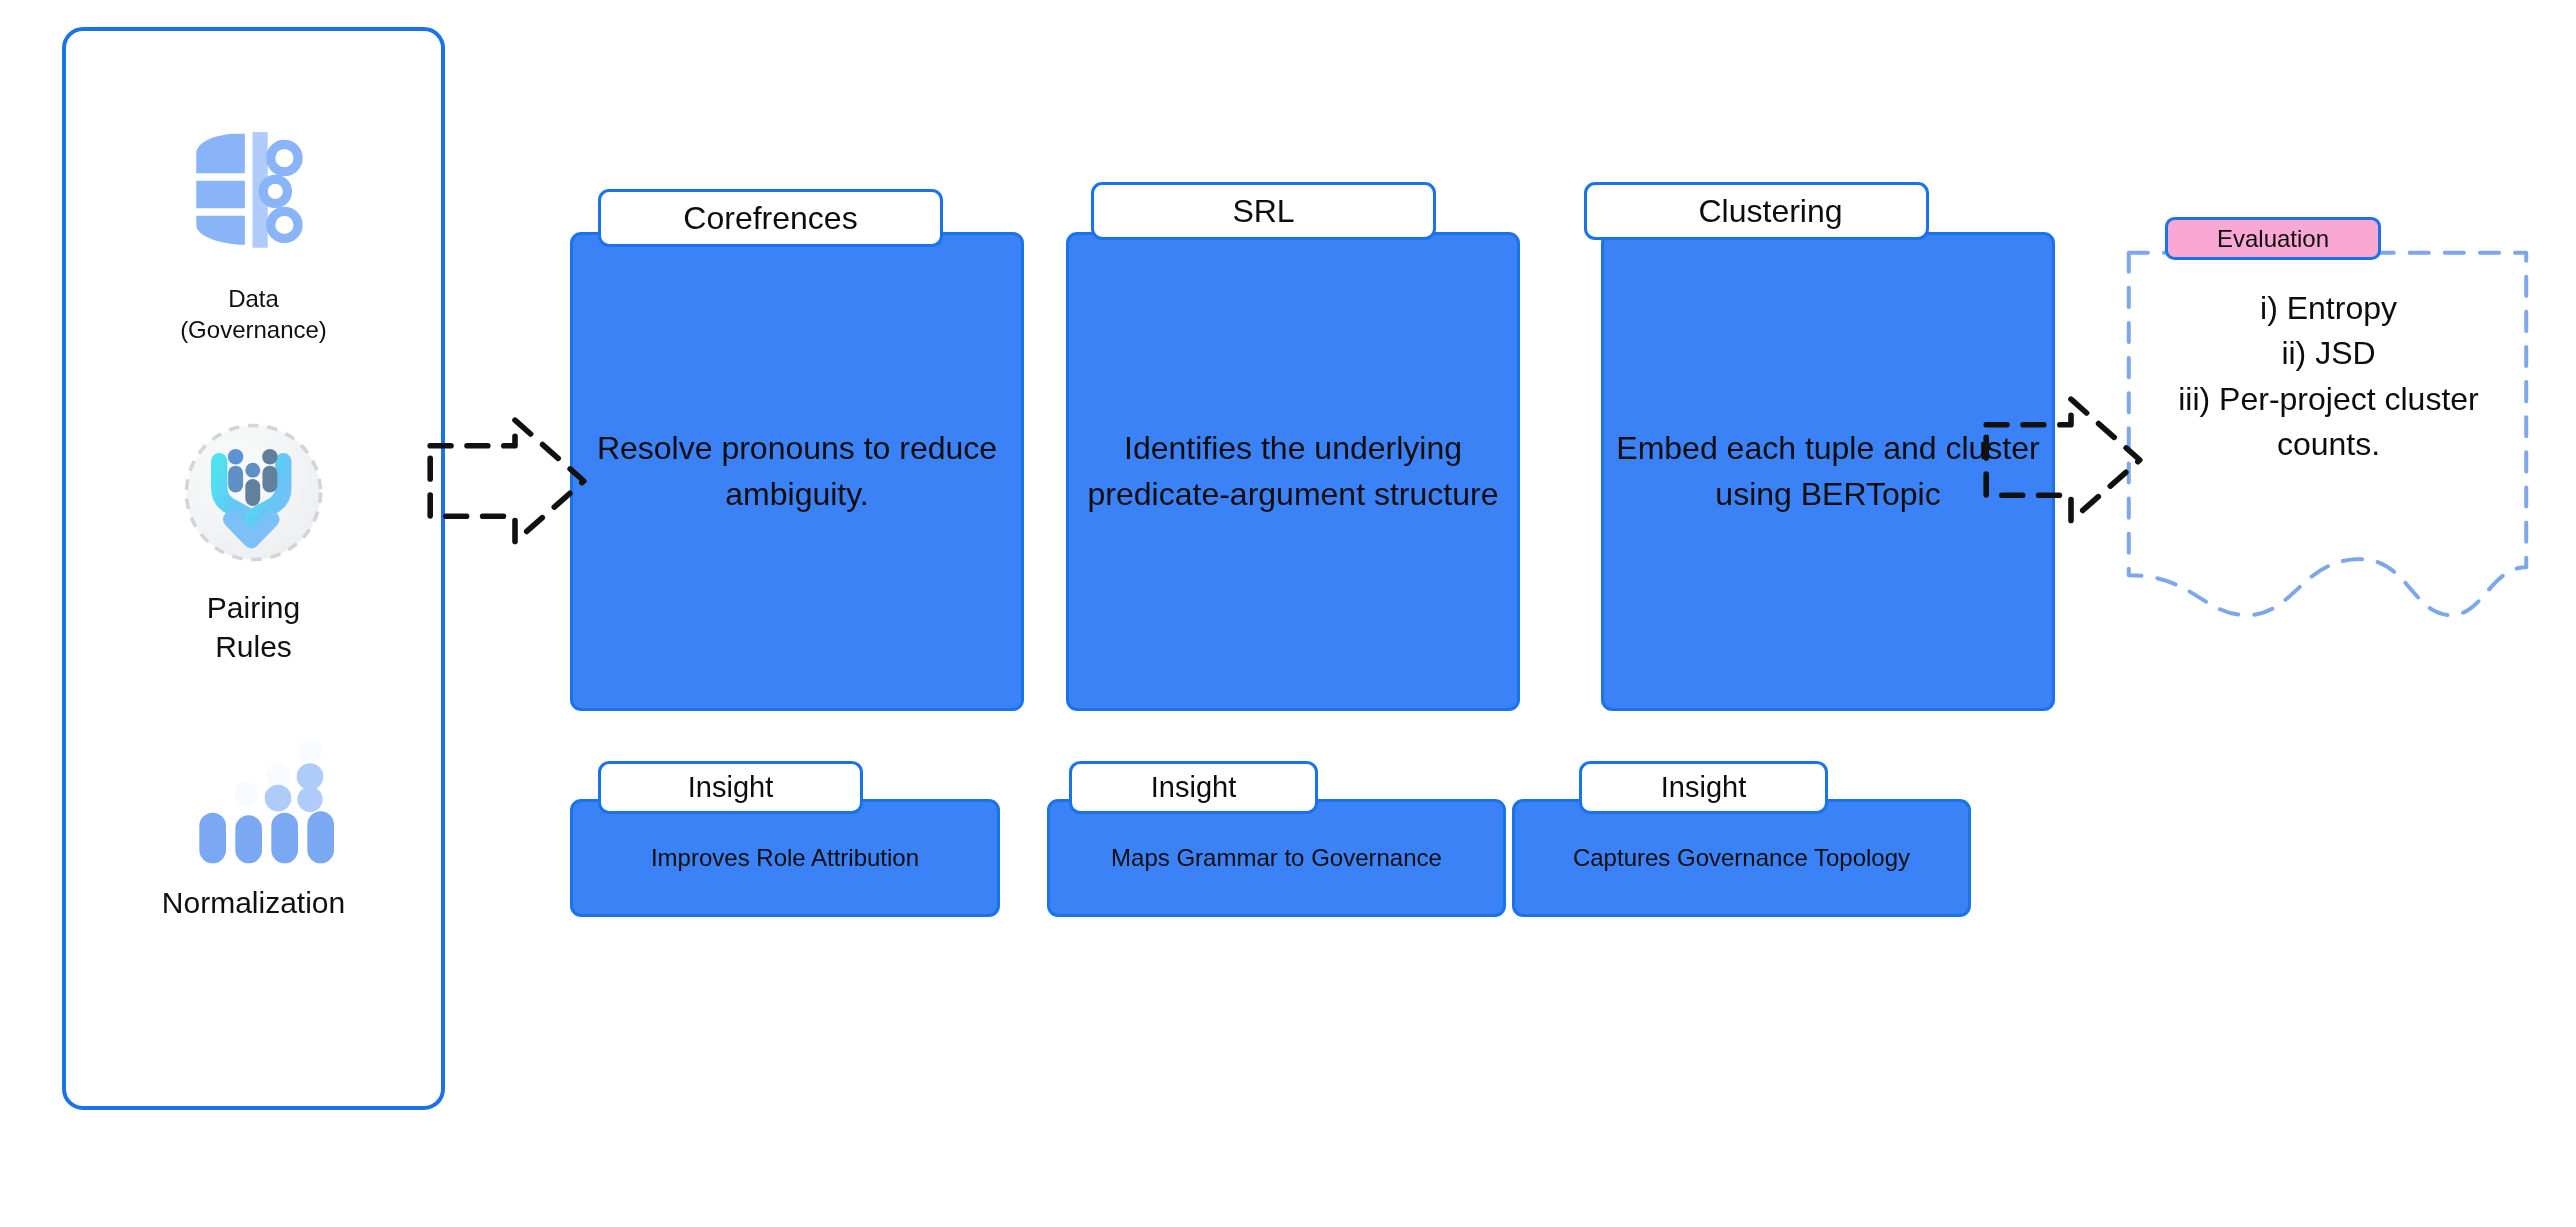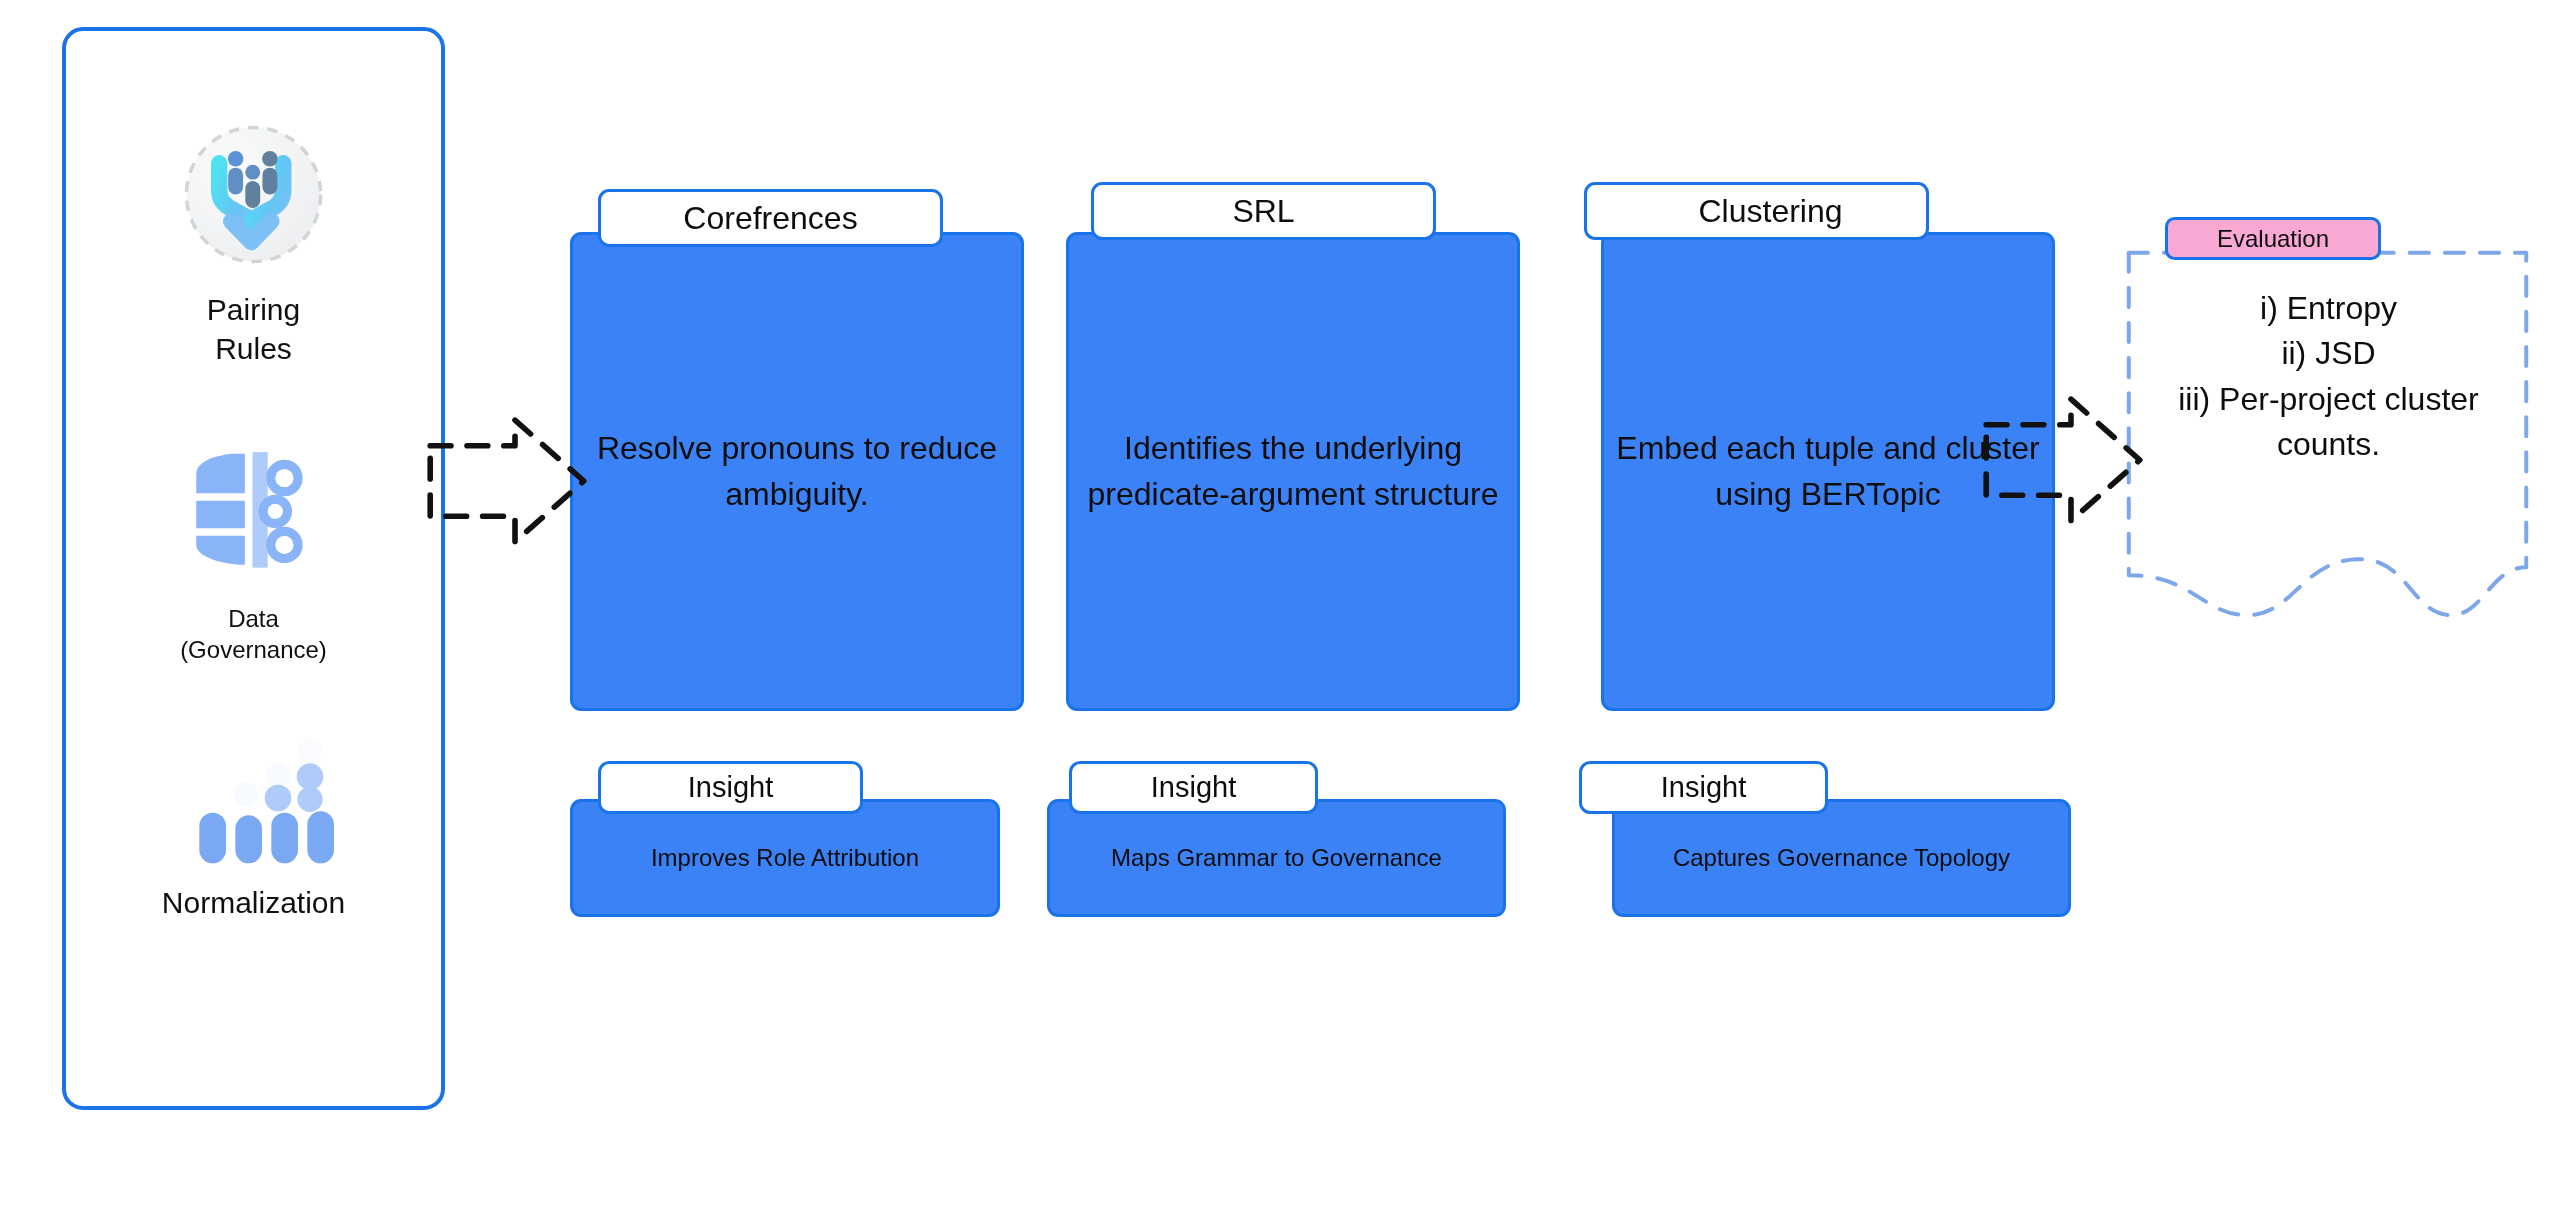--- a/index.html
+++ b/index.html
@@ -62,21 +62,21 @@
   
   .ins-body{top:799px;height:118px;}
   .ins-head{top:761px;height:53px;}
   .ins-head span{font-size:29px;}
   .ins-text{font-size:24px;line-height:1.38;}
 
   #ins0-body{left:570px;width:430px;}
   #ins0-head{left:598px;width:265px;}
   #ins1-body{left:1047px;width:459px;}
   #ins1-head{left:1069px;width:249px;}
-  #ins2-body{left:1612px;width:459px;}
+  #ins2-body{left:1512px;width:459px;}
   #ins2-head{left:1579px;width:249px;}
 
   
   #eval-wrap{left:2116px;top:240px;width:423px;height:431px;}
   #eval-wrap svg{position:absolute;left:0;top:0;overflow:visible;}
   #eval-head{
     left:2165px;top:217px;width:216px;height:43px;
     border:3.2px solid #1a73e8;border-radius:9.6px;background:#f9a8d4;
     display:flex;align-items:center;justify-content:center;z-index:5;
   }
@@ -88,20 +88,38 @@
 
   
   .arrow{z-index:2;}
   #arrow0{left:419px;top:409px;width:176px;height:144px;}
   #arrow1{left:1975px;top:388px;width:176px;height:144px;}
 </style>
 </head>
 <body>
 
 <div class="abs" id="sidebar">
+
+  <div class="side-item">
+    <div class="side-icon">
+      <svg width="152" height="152" viewBox="0 0 100 100" aria-hidden="true">
+        <g fill="#8ab4f8">
+          <path d="M12 22 C12 14 26 9 39 9 L44 9 L44 35 L12 35 Z"></path>
+          <path d="M12 40 L44 40 L44 58 L12 58 Z"></path>
+          <path d="M12 63 L44 63 L44 82 C30 82 12 77 12 69 Z"></path>
+        </g>
+        <rect x="49" y="8" width="10" height="76" fill="#aecbfa"></rect>
+        <circle cx="70" cy="25" r="9" fill="none" stroke="#8ab4f8" stroke-width="6"></circle>
+        <circle cx="64" cy="47" r="8" fill="none" stroke="#8ab4f8" stroke-width="6"></circle>
+        <circle cx="70" cy="69" r="9" fill="none" stroke="#8ab4f8" stroke-width="6"></circle>
+      </svg>
+    </div>
+    <div class="side-label" id="lbl-data">Data
+(Governance)</div>
+  </div>
 
   <div class="side-item">
     <div class="side-icon">
       <svg width="149" height="149" viewBox="0 0 100 100" aria-hidden="true">
         <defs>
           <linearGradient id="gFunnel" x1="0" y1="0" x2="1" y2="1">
             <stop offset="0%" stop-color="#4fe3f2"></stop>
             <stop offset="55%" stop-color="#63c6f5"></stop>
             <stop offset="100%" stop-color="#7cc0f7"></stop>
           </linearGradient>
@@ -123,38 +141,20 @@
           <rect x="44.5" y="41" width="10" height="18" rx="5" fill="#60809e"></rect>
         </g>
       </svg>
     </div>
     <div class="side-label" id="lbl-pairing">Pairing
 Rules</div>
   </div>
 
   <div class="side-item">
     <div class="side-icon">
-      <svg width="152" height="152" viewBox="0 0 100 100" aria-hidden="true">
-        <g fill="#8ab4f8">
-          <path d="M12 22 C12 14 26 9 39 9 L44 9 L44 35 L12 35 Z"></path>
-          <path d="M12 40 L44 40 L44 58 L12 58 Z"></path>
-          <path d="M12 63 L44 63 L44 82 C30 82 12 77 12 69 Z"></path>
-        </g>
-        <rect x="49" y="8" width="10" height="76" fill="#aecbfa"></rect>
-        <circle cx="70" cy="25" r="9" fill="none" stroke="#8ab4f8" stroke-width="6"></circle>
-        <circle cx="64" cy="47" r="8" fill="none" stroke="#8ab4f8" stroke-width="6"></circle>
-        <circle cx="70" cy="69" r="9" fill="none" stroke="#8ab4f8" stroke-width="6"></circle>
-      </svg>
-    </div>
-    <div class="side-label" id="lbl-data">Data
-(Governance)</div>
-  </div>
-
-  <div class="side-item">
-    <div class="side-icon">
       <svg width="160" height="128" viewBox="0 0 120 96" aria-hidden="true">
         <g>
           <circle cx="102" cy="10" r="9" fill="#8ab4f8" opacity="0.05"></circle>
           <circle cx="78" cy="28" r="9" fill="#8ab4f8" opacity="0.07"></circle>
           <circle cx="54" cy="42" r="9" fill="#8ab4f8" opacity="0.07"></circle>
           <circle cx="102" cy="29" r="10" fill="#aecbfa"></circle>
           <circle cx="78" cy="45" r="10" fill="#aecbfa"></circle>
           <circle cx="102" cy="46" r="9.5" fill="#aecbfa"></circle>
         </g>
         <g fill="#7aa8f2">

